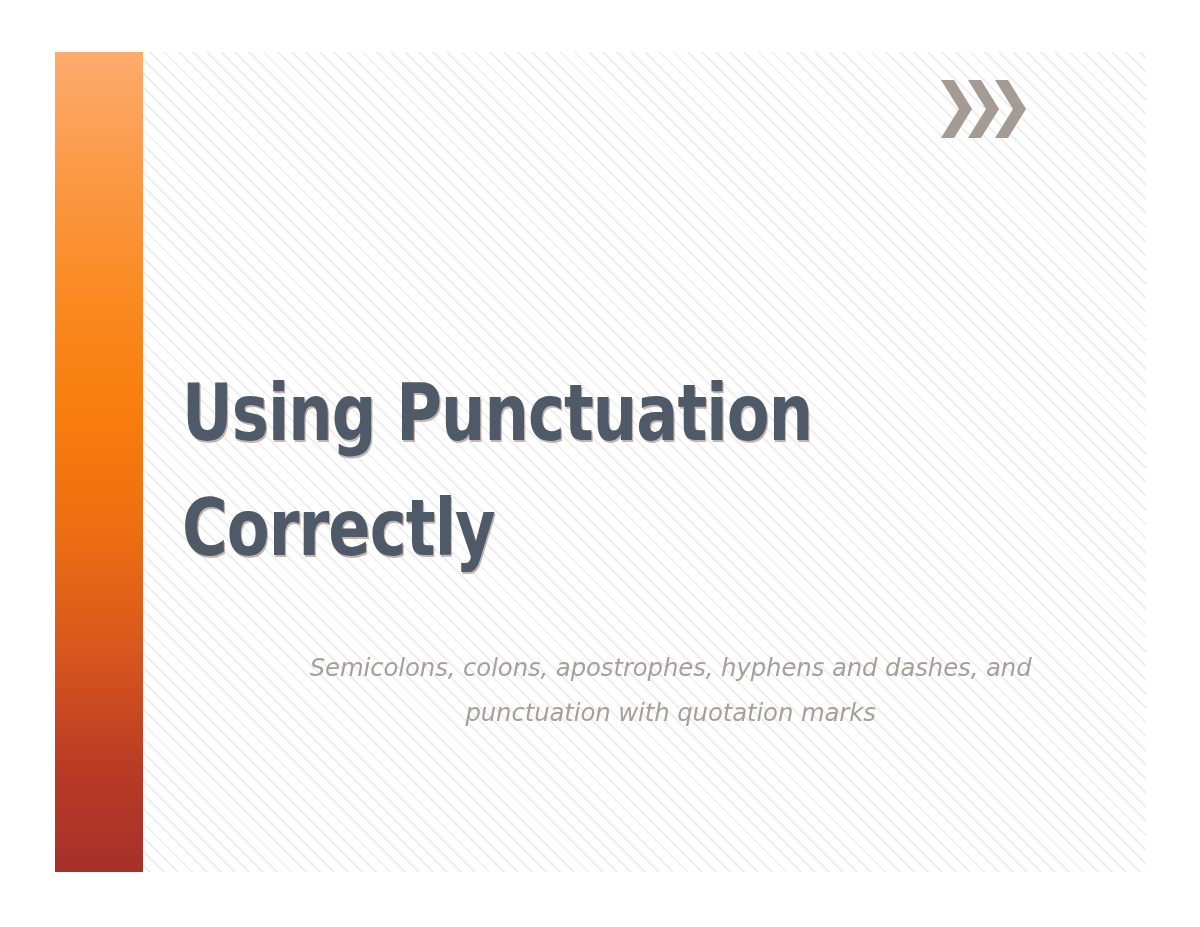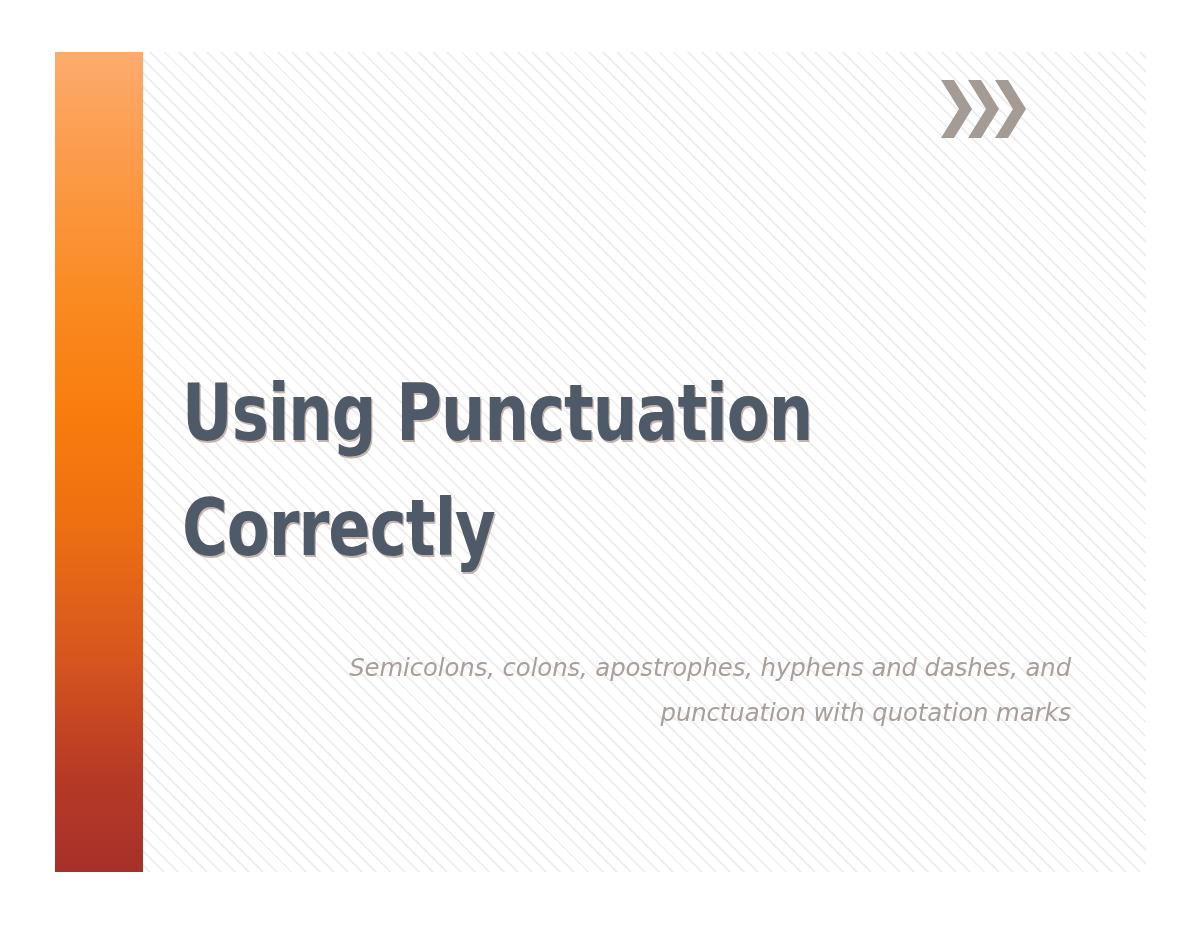--- a/index.html
+++ b/index.html
@@ -90,24 +90,24 @@
     transform: scaleX(0.80);
     transform-origin: left top;
     white-space: nowrap;
     text-shadow: 1.5px 1.5px 0 rgba(150,120,105,0.55);
   }
   .slide-title .line { display: block; }
 
   
   .subtitle-block {
     position: absolute;
-    left: 199px;
+    left: 215px;
     top: 645px;
     width: 872px;
-    text-align: right;
+    text-align: center;
   }
   .slide-subtitle {
     margin: 0;
     font-family: "DejaVu Sans", sans-serif;
     font-style: italic;
     font-weight: normal;
     font-size: 25.5px;
     line-height: 1.75;
     letter-spacing: -0.1px;
     color: #a99f9a;

